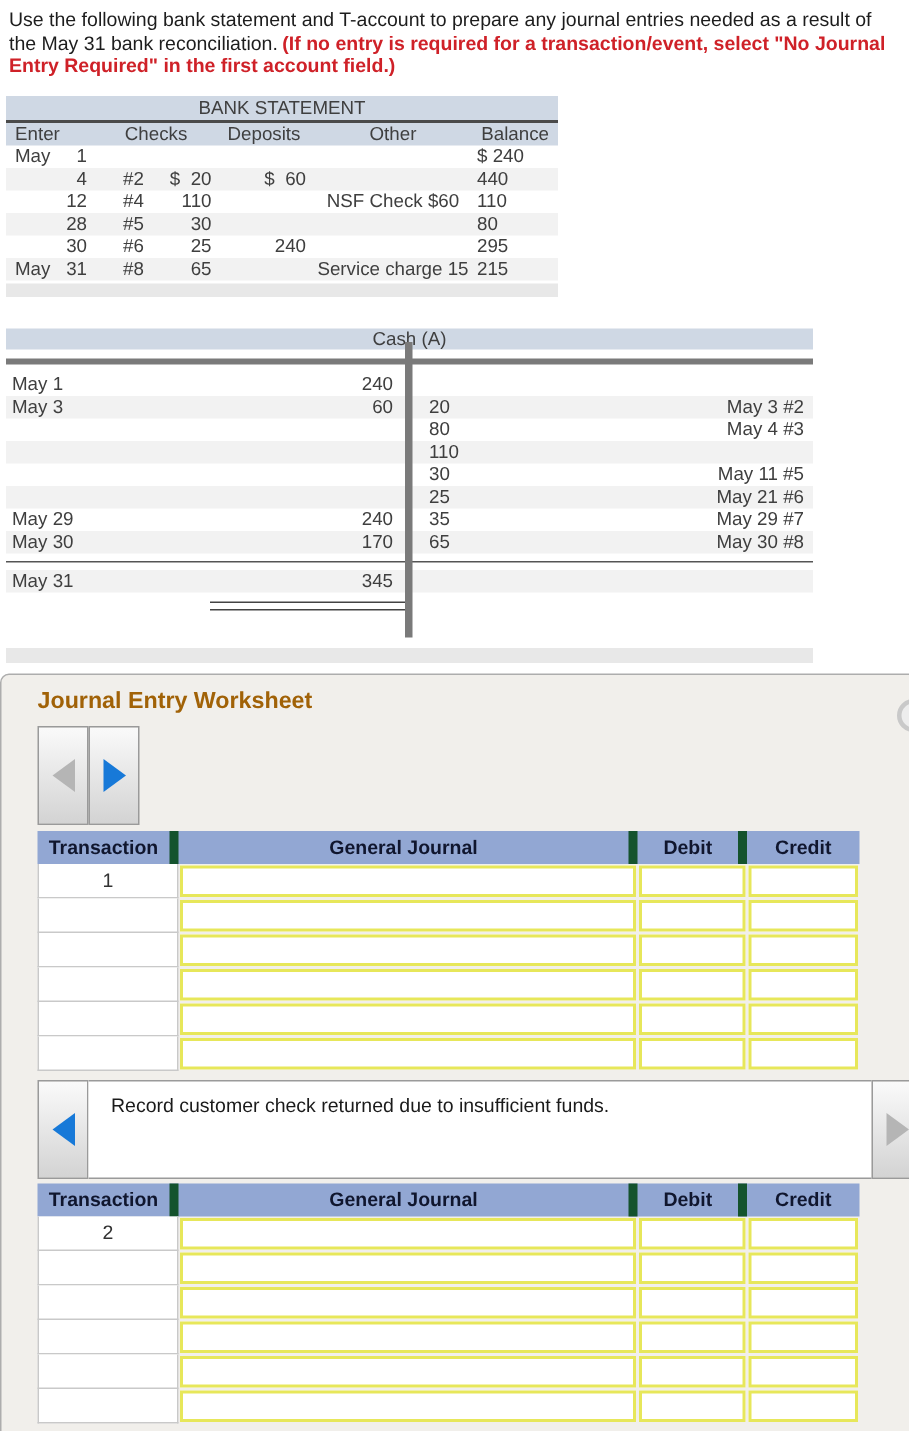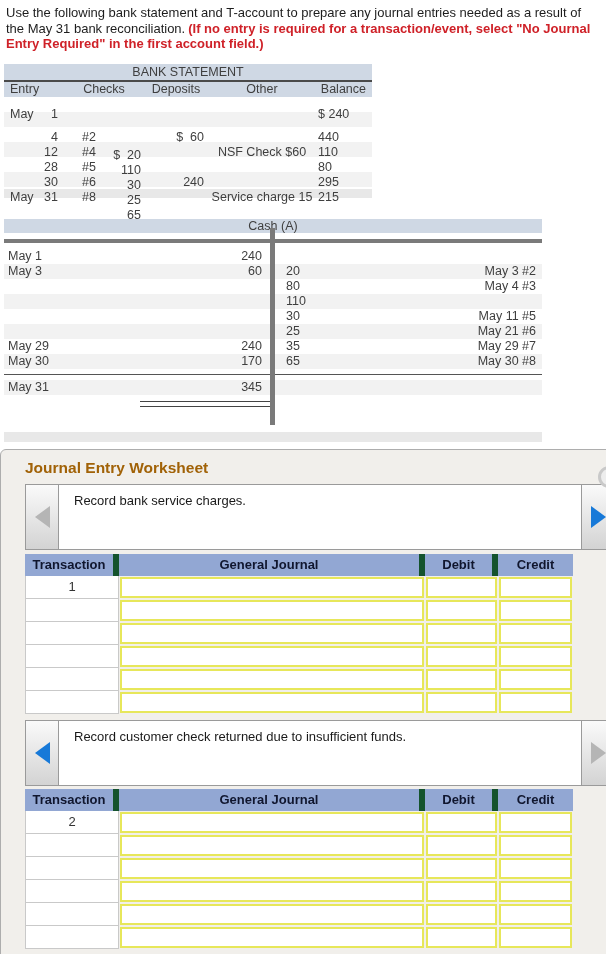--- a/index.html
+++ b/index.html
@@ -43,21 +43,21 @@
   .bh-date{padding-left:6px;}
   .bh-checks{grid-column:2 / span 2;text-align:center;}
   .bh-deposits{text-align:center;}
   .bh-other{text-align:center;}
   .bh-balance{text-align:right;padding-right:6px;}
   .bs-row.shade{background:var(--shade);}
   .c-date{display:flex;align-items:center;}
   .c-month{width:30px;padding-left:6px;}
   .c-day{width:18px;text-align:right;}
   .c-ckno{padding-left:20px;}
-  .c-ckamt{text-align:right;padding-right:5px;white-space:pre;margin-top:36px;}
+  .c-ckamt{text-align:right;padding-right:5px;white-space:pre;}
   .c-dep{text-align:right;padding-right:2px;white-space:pre;}
   .c-other{text-align:center;}
   .c-bal{text-align:left;padding-right:6px;white-space:pre;}
   .foot-band{height:9px;background:var(--foot-band);margin-top:2px;}
 
   
   .tacct{margin:21px 0 0 4px;width:538px;position:relative;color:var(--tbl-text);font-size:12.5px;}
   .ta-head{background:var(--band-blue);height:14px;line-height:14px;text-align:center;}
   .ta-body{height:190px;}
   .ta-topline{margin-top:6px;height:4px;background:var(--divider-gray);}
@@ -124,21 +124,21 @@
 </head>
 <body>
 
 <div class="page">
 
   <p class="instructions"><span>Use the following bank statement and T-account to prepare any journal entries needed as a result of the May 31 bank reconciliation.</span><span class="red">(If no entry is required for a transaction/event, select "No Journal Entry Required" in the first account field.)</span></p>
 
   <div class="bank">
     <div class="bank-title">BANK STATEMENT</div>
     <div class="bank-header">
-      <span class="bh-date">Entry</span>
+      <span class="bh-date">Enter</span>
       <span class="bh-checks">Checks</span>
       <span class="bh-deposits">Deposits</span>
       <span class="bh-other">Other</span>
       <span class="bh-balance">Balance</span>
     </div>
     <div class="bank-body">
         <div class="bs-row">
           <span class="c-date">
             <span class="c-month">May</span>
             <span class="c-day">1</span>
@@ -287,21 +287,20 @@
 
   <div class="worksheet">
     <div class="ws-inner">
       <div class="ws-title">Journal Entry Worksheet</div>
       <div class="help-circle"></div>
 
       <div class="nav-panel">
         <button class="nav-btn">
             <span class="tri tri-left"></span>
           </button>
-        <div class="prompt-box">Record bank service charges.</div>
         <button class="nav-btn">
             <span class="tri tri-right active"></span>
           </button>
       </div>
       <div class="journal-table" id="jt0">
           <div class="jt-header">
             <span class="jt-h">Transaction</span>
             <span class="jt-h">General Journal</span>
             <span class="jt-h">Debit</span>
             <span class="jt-h">Credit</span>

